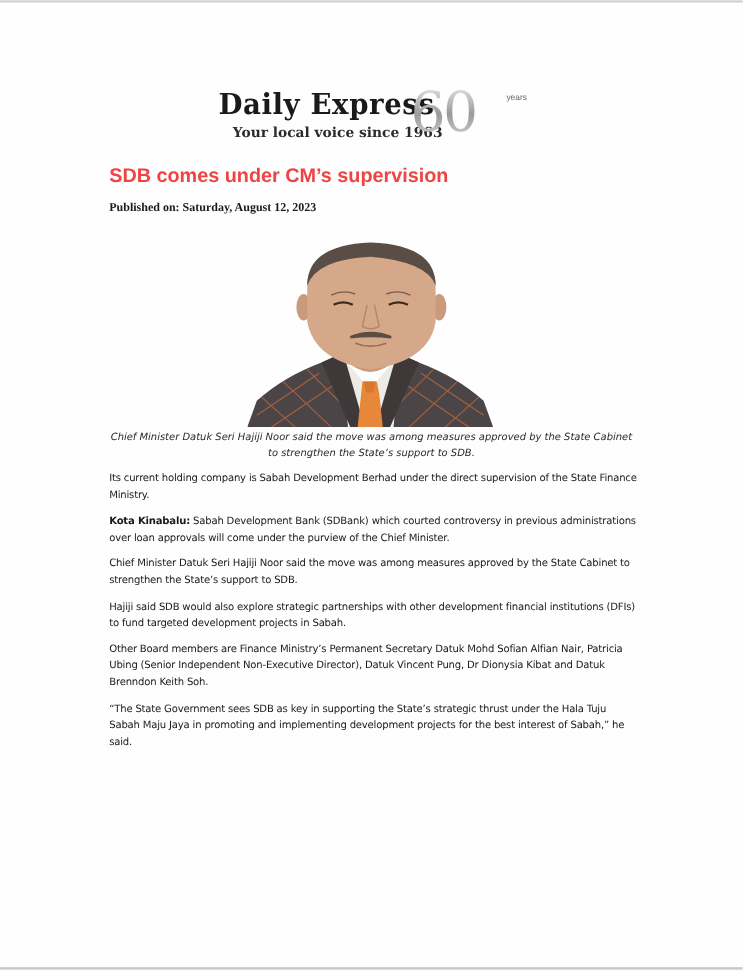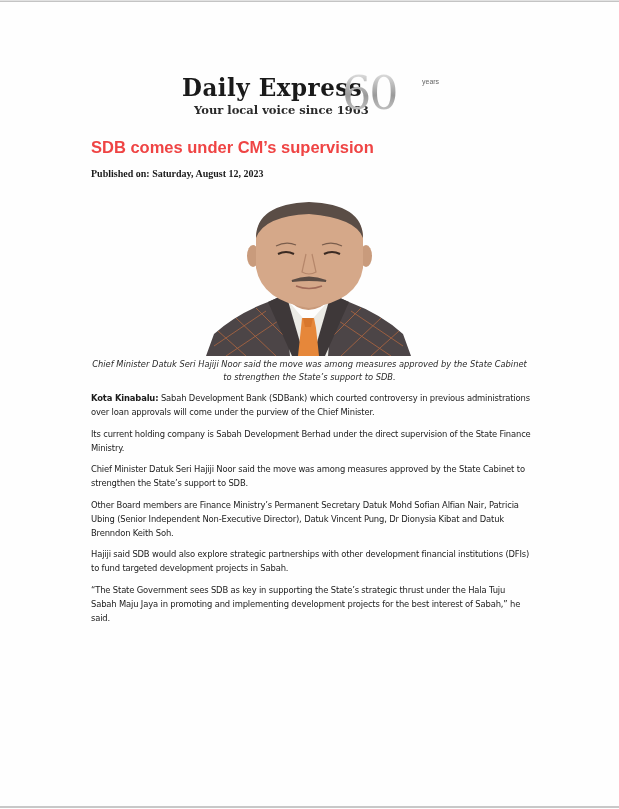--- a/index.html
+++ b/index.html
@@ -188,21 +188,21 @@
 
     <path d="M86 85 Q103 78 120 85 Q103 83 86 85 Z" fill="#5b4c44" stroke="#5b4c44" stroke-width="2"></path>
 
     <path d="M90 90 Q103 95 116 90" stroke="#a06a58" stroke-width="1.4" fill="none"></path>
   </svg>
 </div>
 
 <div class="caption">Chief Minister Datuk Seri Hajiji Noor said the move was among measures approved by the State Cabinet to strengthen the State’s support to SDB.</div>
 
 <div class="article">
+  <p>Its current holding company is Sabah Development Berhad under the direct supervision of the State Finance Ministry.</p>
   <p><span class="dateline">Kota Kinabalu:</span><span> Sabah Development Bank (SDBank) which courted controversy in previous administrations over loan approvals will come under the purview of the Chief Minister.</span></p>
-  <p>Its current holding company is Sabah Development Berhad under the direct supervision of the State Finance Ministry.</p>
   <p>Chief Minister Datuk Seri Hajiji Noor said the move was among measures approved by the State Cabinet to strengthen the State’s support to SDB.</p>
+  <p>Hajiji said SDB would also explore strategic partnerships with other development financial institutions (DFIs) to fund targeted development projects in Sabah.</p>
   <p>Other Board members are Finance Ministry’s Permanent Secretary Datuk Mohd Sofian Alfian Nair, Patricia Ubing (Senior Independent Non-Executive Director), Datuk Vincent Pung, Dr Dionysia Kibat and Datuk Brenndon Keith Soh.</p>
-  <p>Hajiji said SDB would also explore strategic partnerships with other development financial institutions (DFIs) to fund targeted development projects in Sabah.</p>
   <p>“The State Government sees SDB as key in supporting the State’s strategic thrust under the Hala Tuju Sabah Maju Jaya in promoting and implementing development projects for the best interest of Sabah,” he said.</p>
 </div>
 
 <div class="page-border-bottom"></div>
 
 </body></html>

